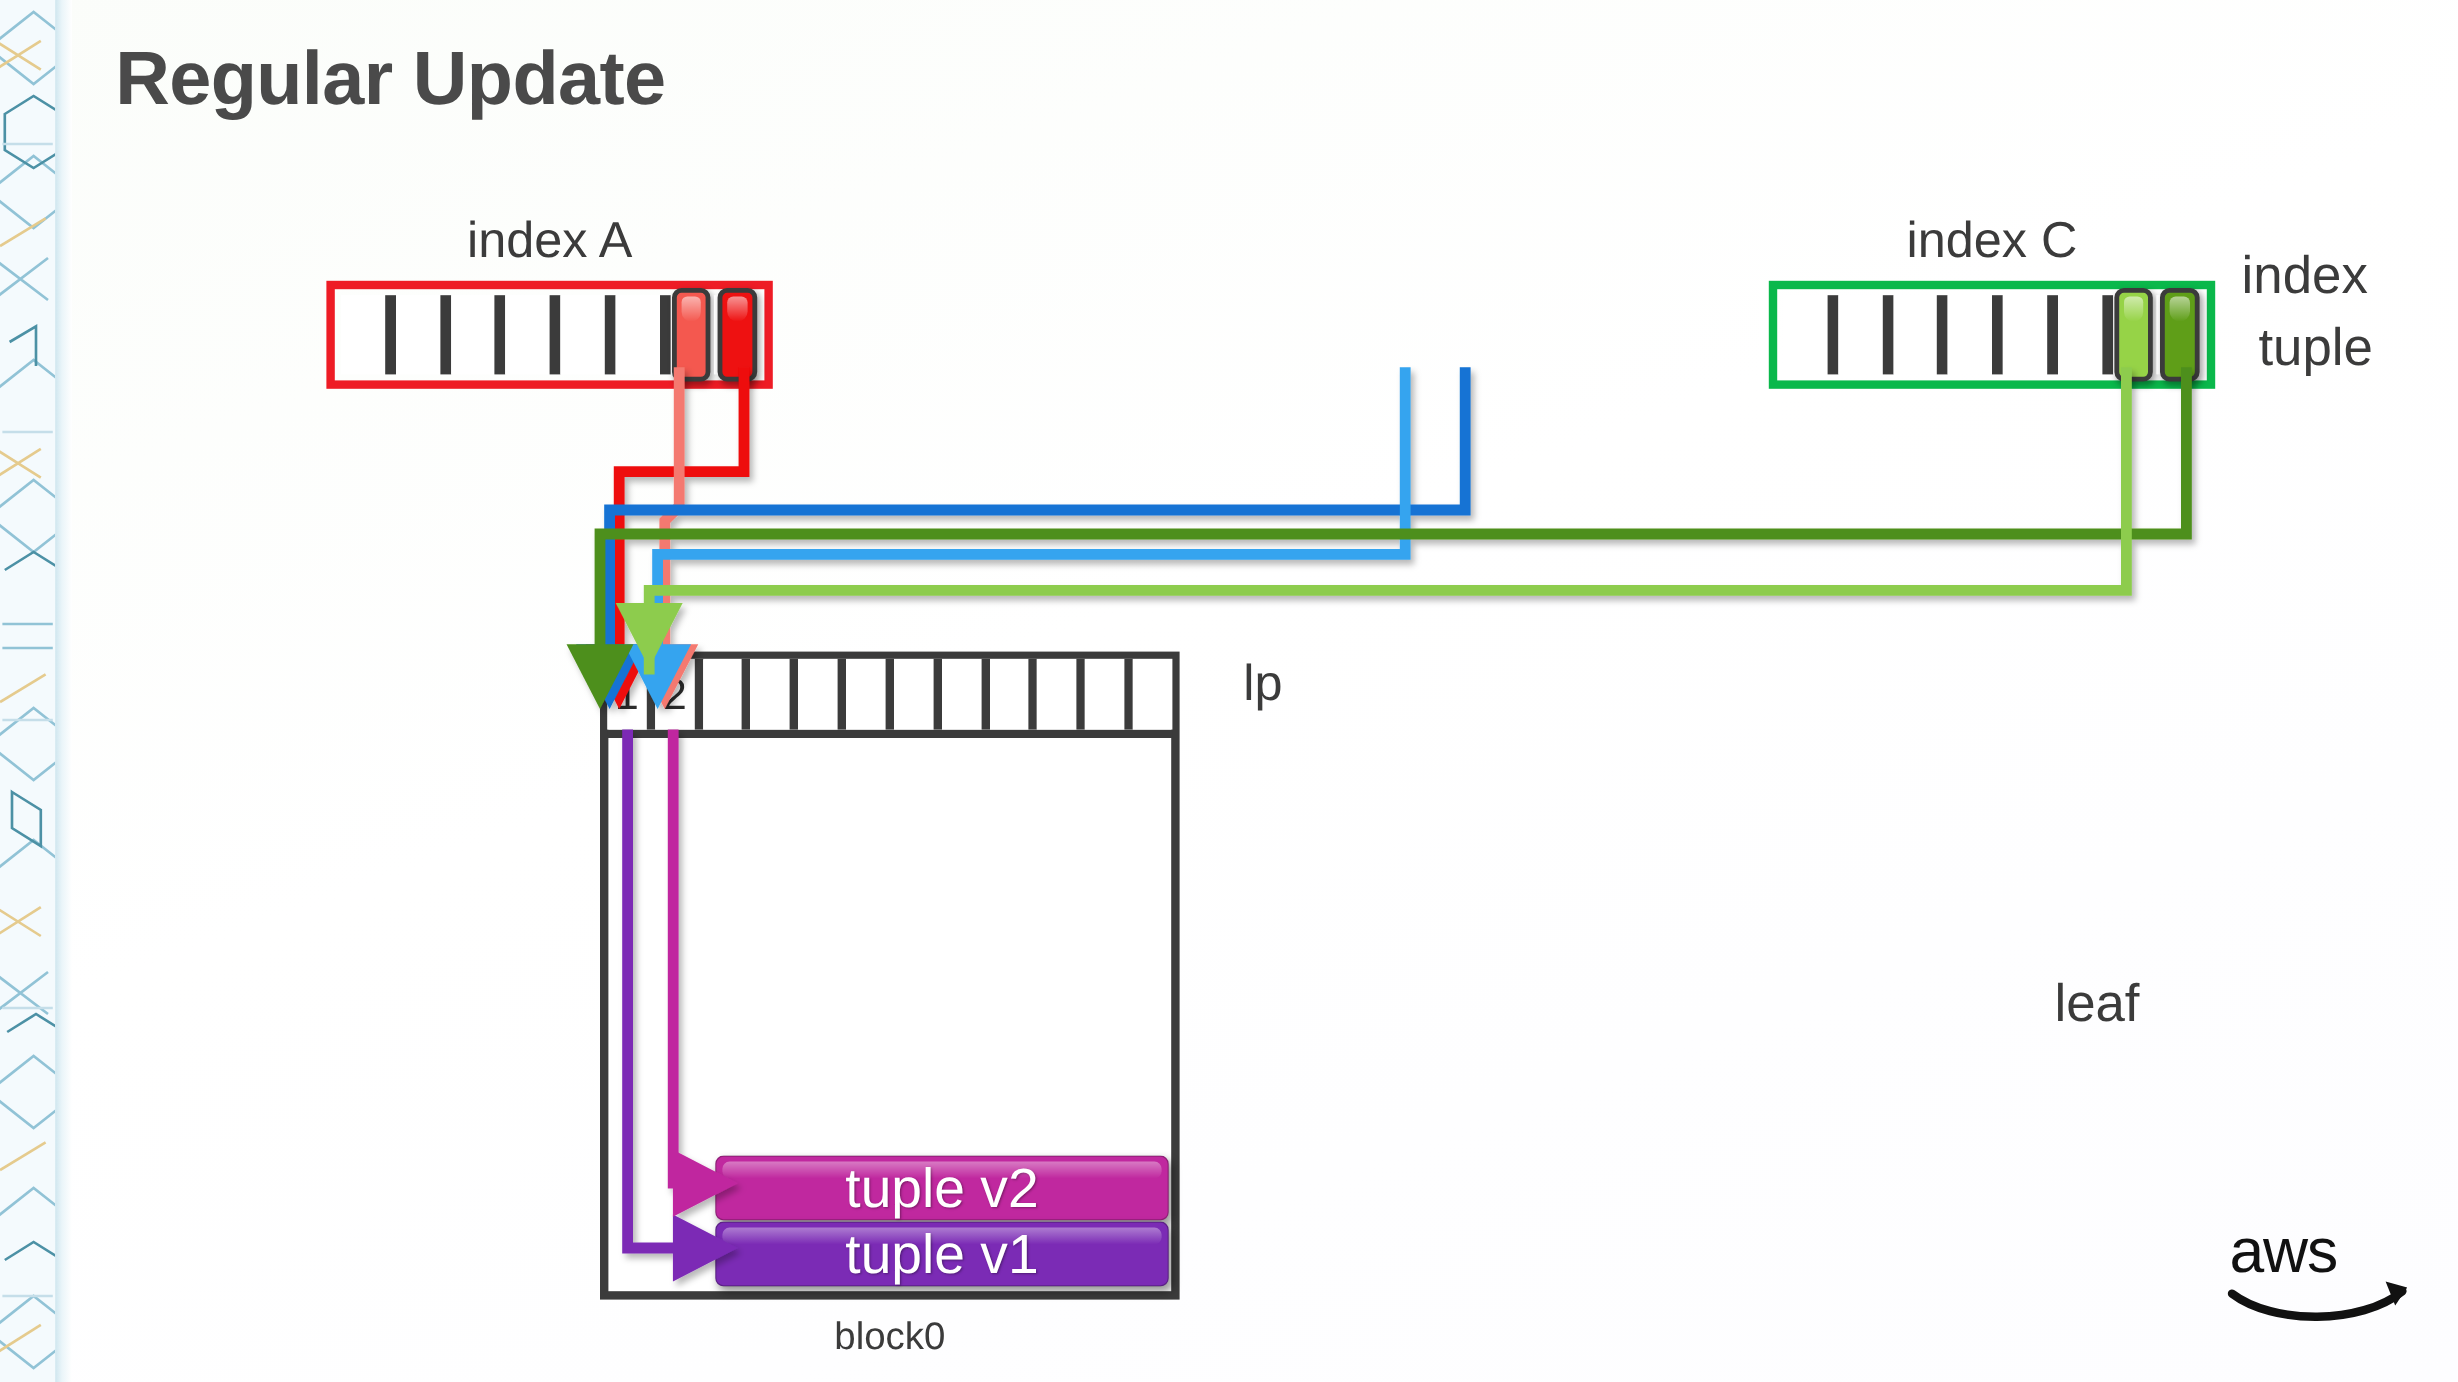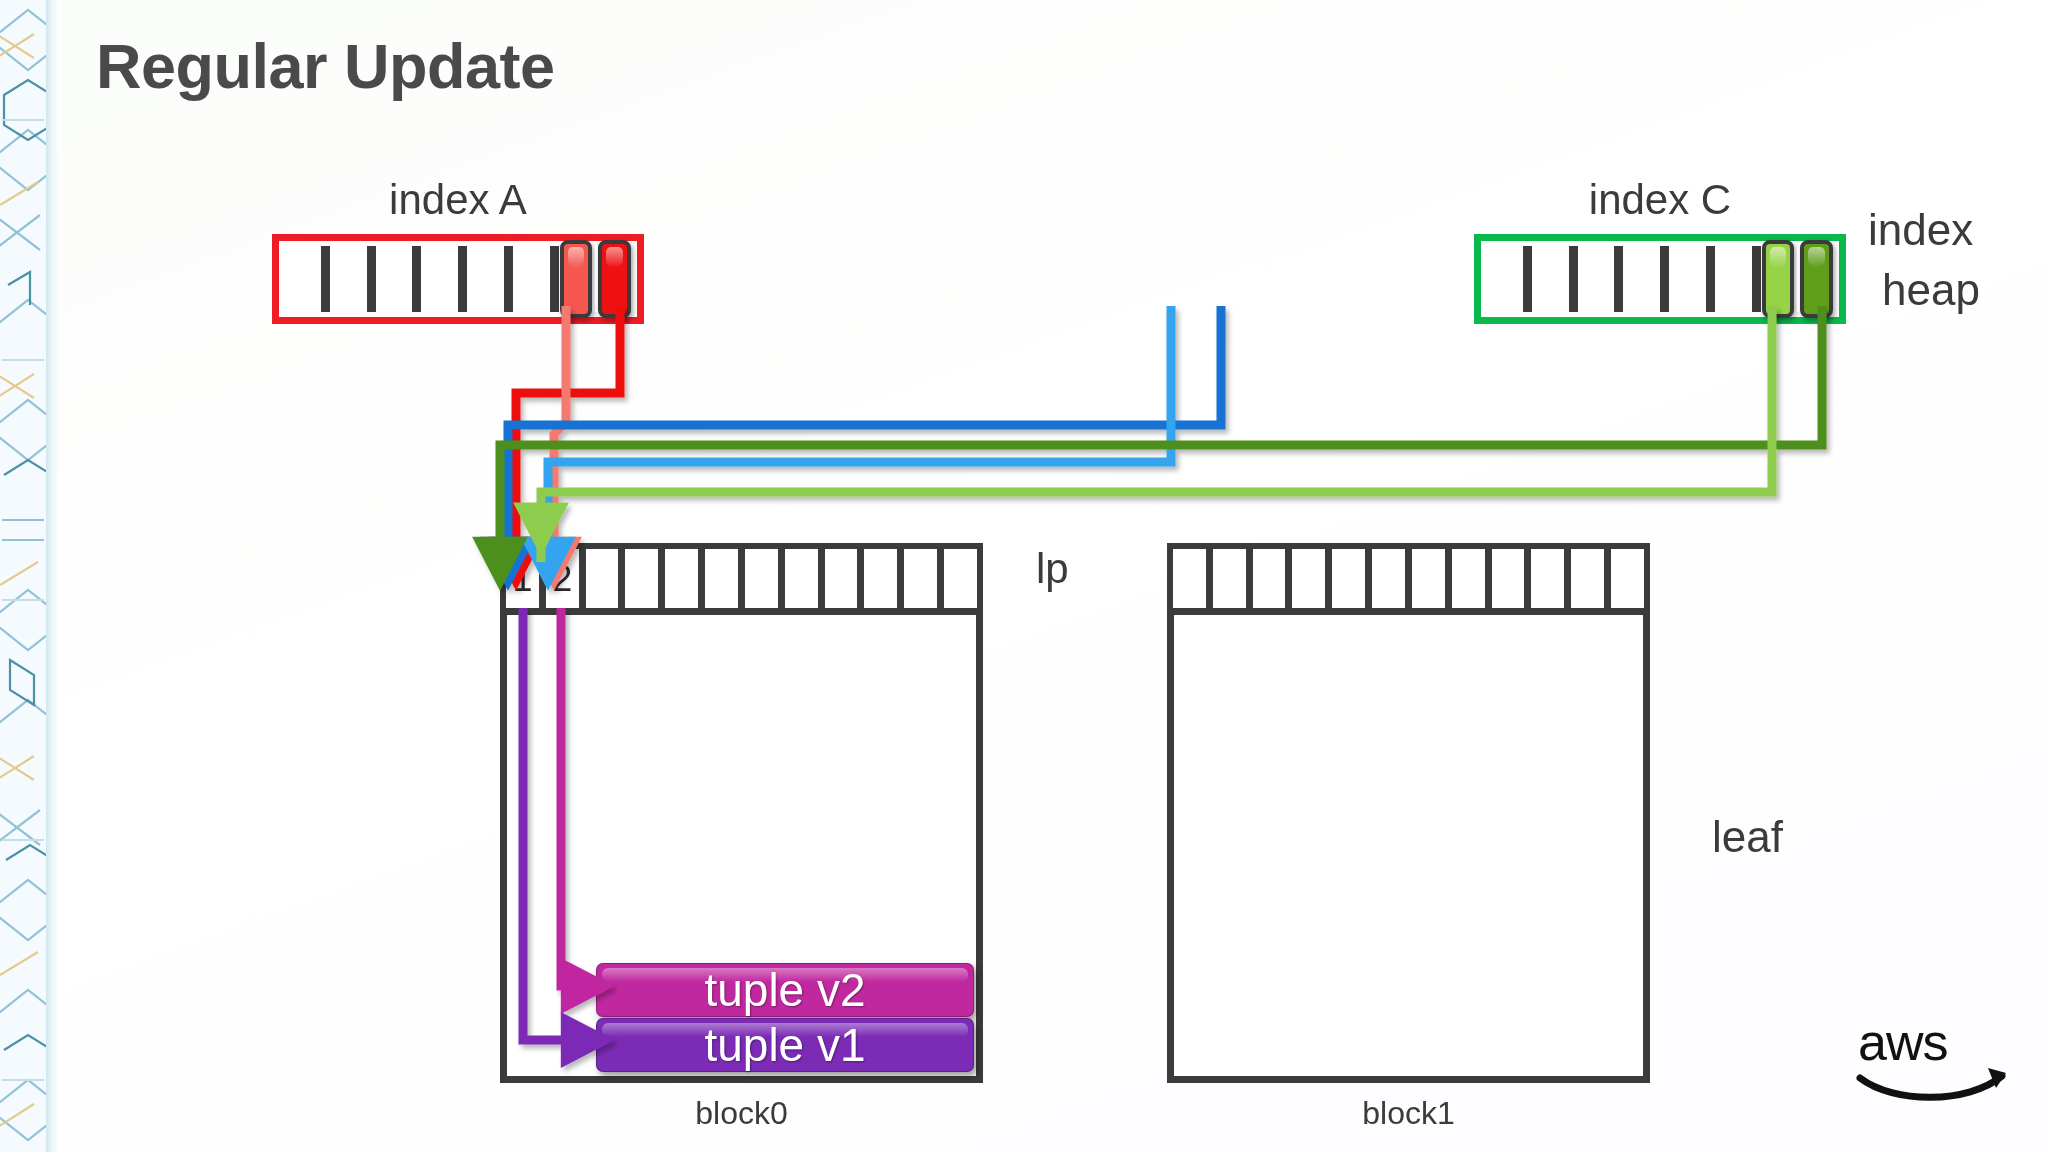--- a/index.html
+++ b/index.html
@@ -206,21 +206,21 @@
         <div class="chip" style="left:1px;right:3px;background:#96d347;"></div>
       </div>
       <div class="idx-cell tall">
         <div class="chip" style="left:3px;right:1px;background:#5f9e18;"></div>
       </div>
     </div>
   </div>
 
   <div class="lbl" style="left:1868px;top:200px;font-size:44px;line-height:60px;">
     <div>index</div>
-    <div style="margin-left:14px;">heap</div>
+    <div style="margin-left:14px;">tuple</div>
   </div>
 
   <div class="blk-wrap" style="left:500px;top:543px;width:483px;height:540px;">
     <div class="blk-outer" style="width:483px;height:540px;">
       <div class="blk-lp">
         <div class="blk-lp-cell">1</div>
         <div class="blk-lp-cell">2</div>
         <div class="blk-lp-cell"></div>
         <div class="blk-lp-cell"></div>
         <div class="blk-lp-cell"></div>
@@ -229,39 +229,20 @@
         <div class="blk-lp-cell"></div>
         <div class="blk-lp-cell"></div>
         <div class="blk-lp-cell"></div>
         <div class="blk-lp-cell"></div>
         <div class="blk-lp-cell"></div>
       </div>
     </div>
     <div class="blk-label" style="top:552px;">block0</div>
   </div>
 
-  <div class="blk-wrap" style="left:1167px;top:543px;width:483px;height:540px;">
-    <div class="blk-outer" style="width:483px;height:540px;">
-      <div class="blk-lp">
-        <div class="blk-lp-cell"></div>
-        <div class="blk-lp-cell"></div>
-        <div class="blk-lp-cell"></div>
-        <div class="blk-lp-cell"></div>
-        <div class="blk-lp-cell"></div>
-        <div class="blk-lp-cell"></div>
-        <div class="blk-lp-cell"></div>
-        <div class="blk-lp-cell"></div>
-        <div class="blk-lp-cell"></div>
-        <div class="blk-lp-cell"></div>
-        <div class="blk-lp-cell"></div>
-        <div class="blk-lp-cell"></div>
-      </div>
-    </div>
-    <div class="blk-label" style="top:552px;">block1</div>
-  </div>
 
   <div class="lbl" style="left:1036px;top:545px;font-size:42px;">lp</div>
 
   <div class="lbl" style="left:1712px;top:812px;font-size:44px;">leaf</div>
 
   <div class="tuple" style="left:596px;top:963px;width:378px;height:54px;background:#c0289f;align-items:center;">
     <span>tuple v2</span>
   </div>
   <div class="tuple" style="left:596px;top:1018px;width:378px;height:54px;background:#7b2bb5;text-align:right;">
     <span>tuple v1</span>

